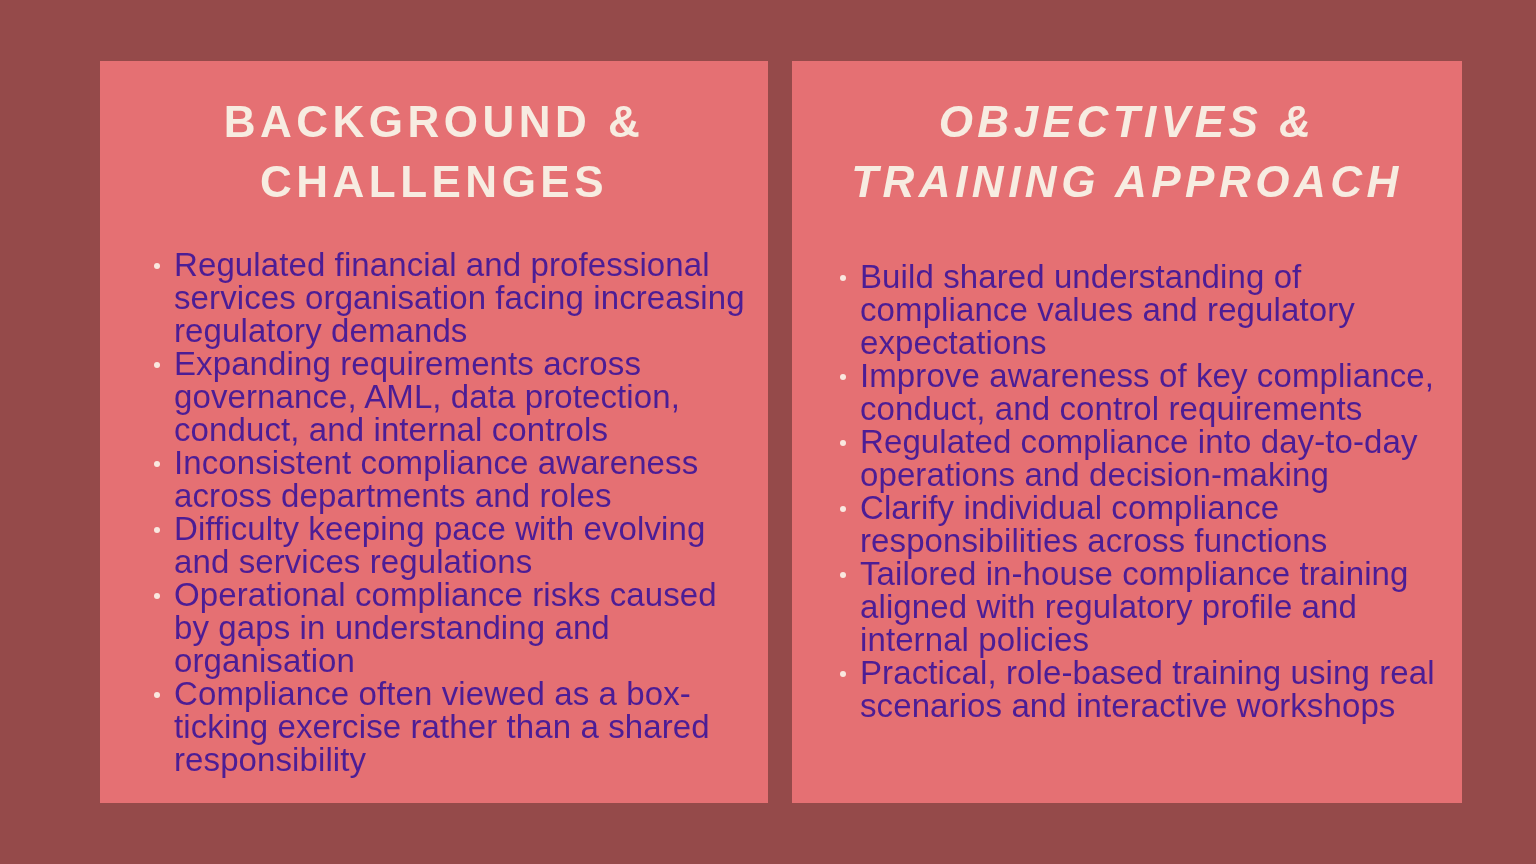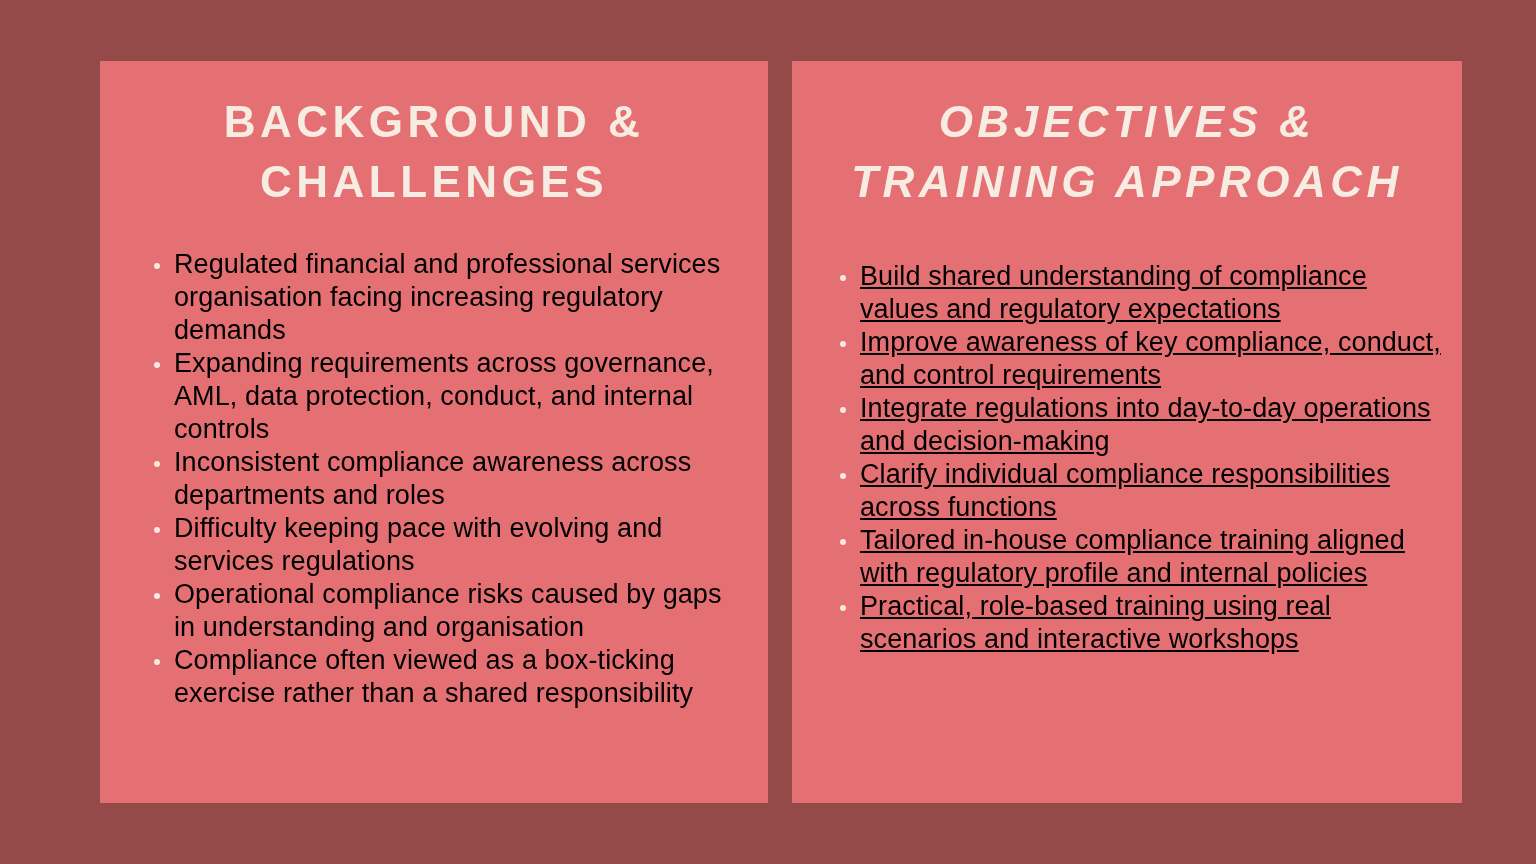--- a/index.html
+++ b/index.html
@@ -58,24 +58,24 @@
     padding-top: 31px;
     font-style: italic;
   }
   .bullet-list {
     list-style: none;
     margin: 0;
     padding: 0;
   }
   .bullet-item {
     position: relative;
-    color: #000000;
+    color: #4c1d95;
     font-family: "Liberation Sans", sans-serif;
     font-weight: 300;
-    font-size: 27px;
+    font-size: 33px;
     line-height: 33px;
     letter-spacing: 0.1px;
     padding-left: 22px;
     margin: 0;
   }
   .bullet-item::before {
     content: "";
     position: absolute;
     left: 2px;
     top: 15px;
@@ -86,21 +86,20 @@
   }
   .panel-left .bullet-list {
     margin-left: 52px;
     margin-right: 18px;
     margin-top: 36px;
   }
   .panel-right .bullet-list {
     margin-left: 46px;
     margin-right: 14px;
     margin-top: 48px;
-    text-decoration: underline;
   }
 </style>
 </head>
 <body>
 
 <div class="slide">
 
   <section class="panel panel-left">
     <h2 class="panel-title">BACKGROUND &amp;
 CHALLENGES</h2>
@@ -113,20 +112,20 @@
       <li class="bullet-item">Compliance often viewed as a box-ticking exercise rather than a shared responsibility</li>
     </ul>
   </section>
 
   <section class="panel panel-right">
     <h2 class="panel-title">OBJECTIVES &amp;
 TRAINING APPROACH</h2>
     <ul class="bullet-list">
       <li class="bullet-item">Build shared understanding of compliance values and regulatory expectations</li>
       <li class="bullet-item">Improve awareness of key compliance, conduct, and control requirements</li>
-      <li class="bullet-item">Integrate regulations into day-to-day operations and decision-making</li>
+      <li class="bullet-item">Regulated compliance into day-to-day operations and decision-making</li>
       <li class="bullet-item">Clarify individual compliance responsibilities across functions</li>
       <li class="bullet-item">Tailored in-house compliance training aligned with regulatory profile and internal policies</li>
       <li class="bullet-item">Practical, role-based training using real scenarios and interactive workshops</li>
     </ul>
   </section>
 
 </div>
 
 </body></html>

